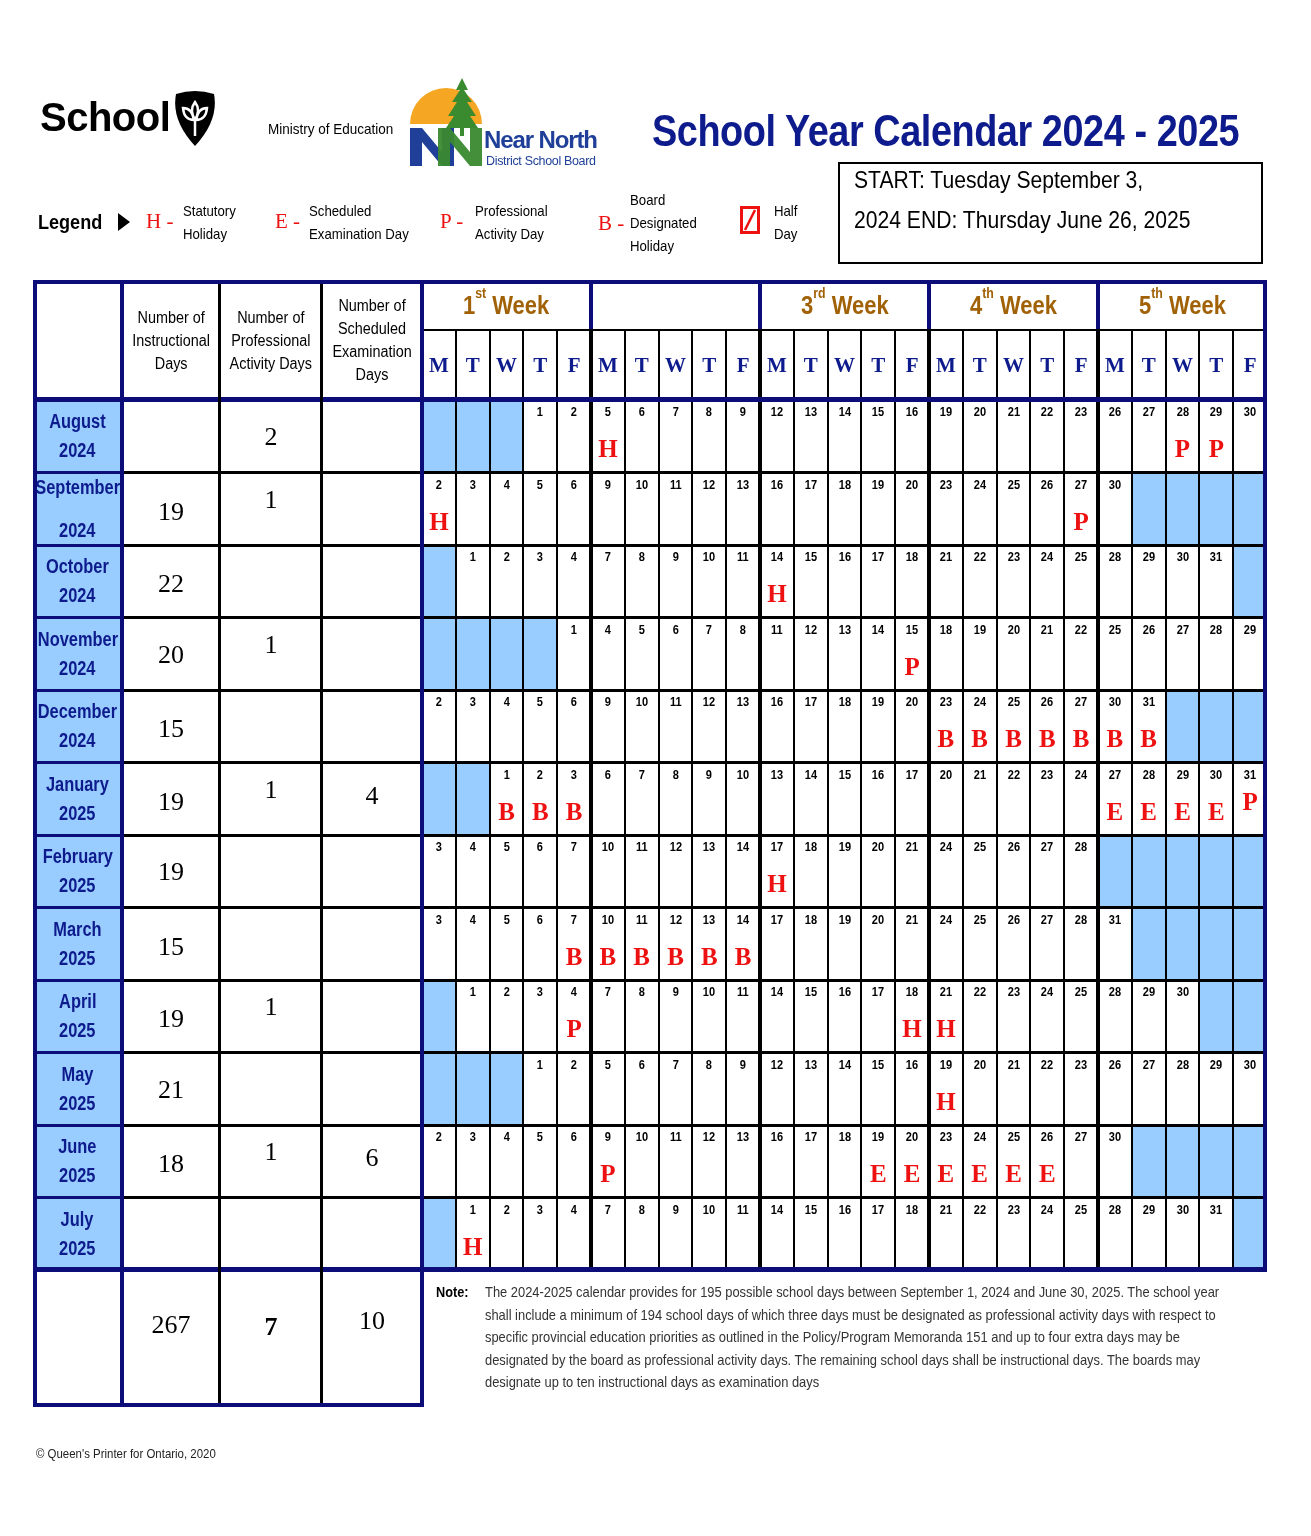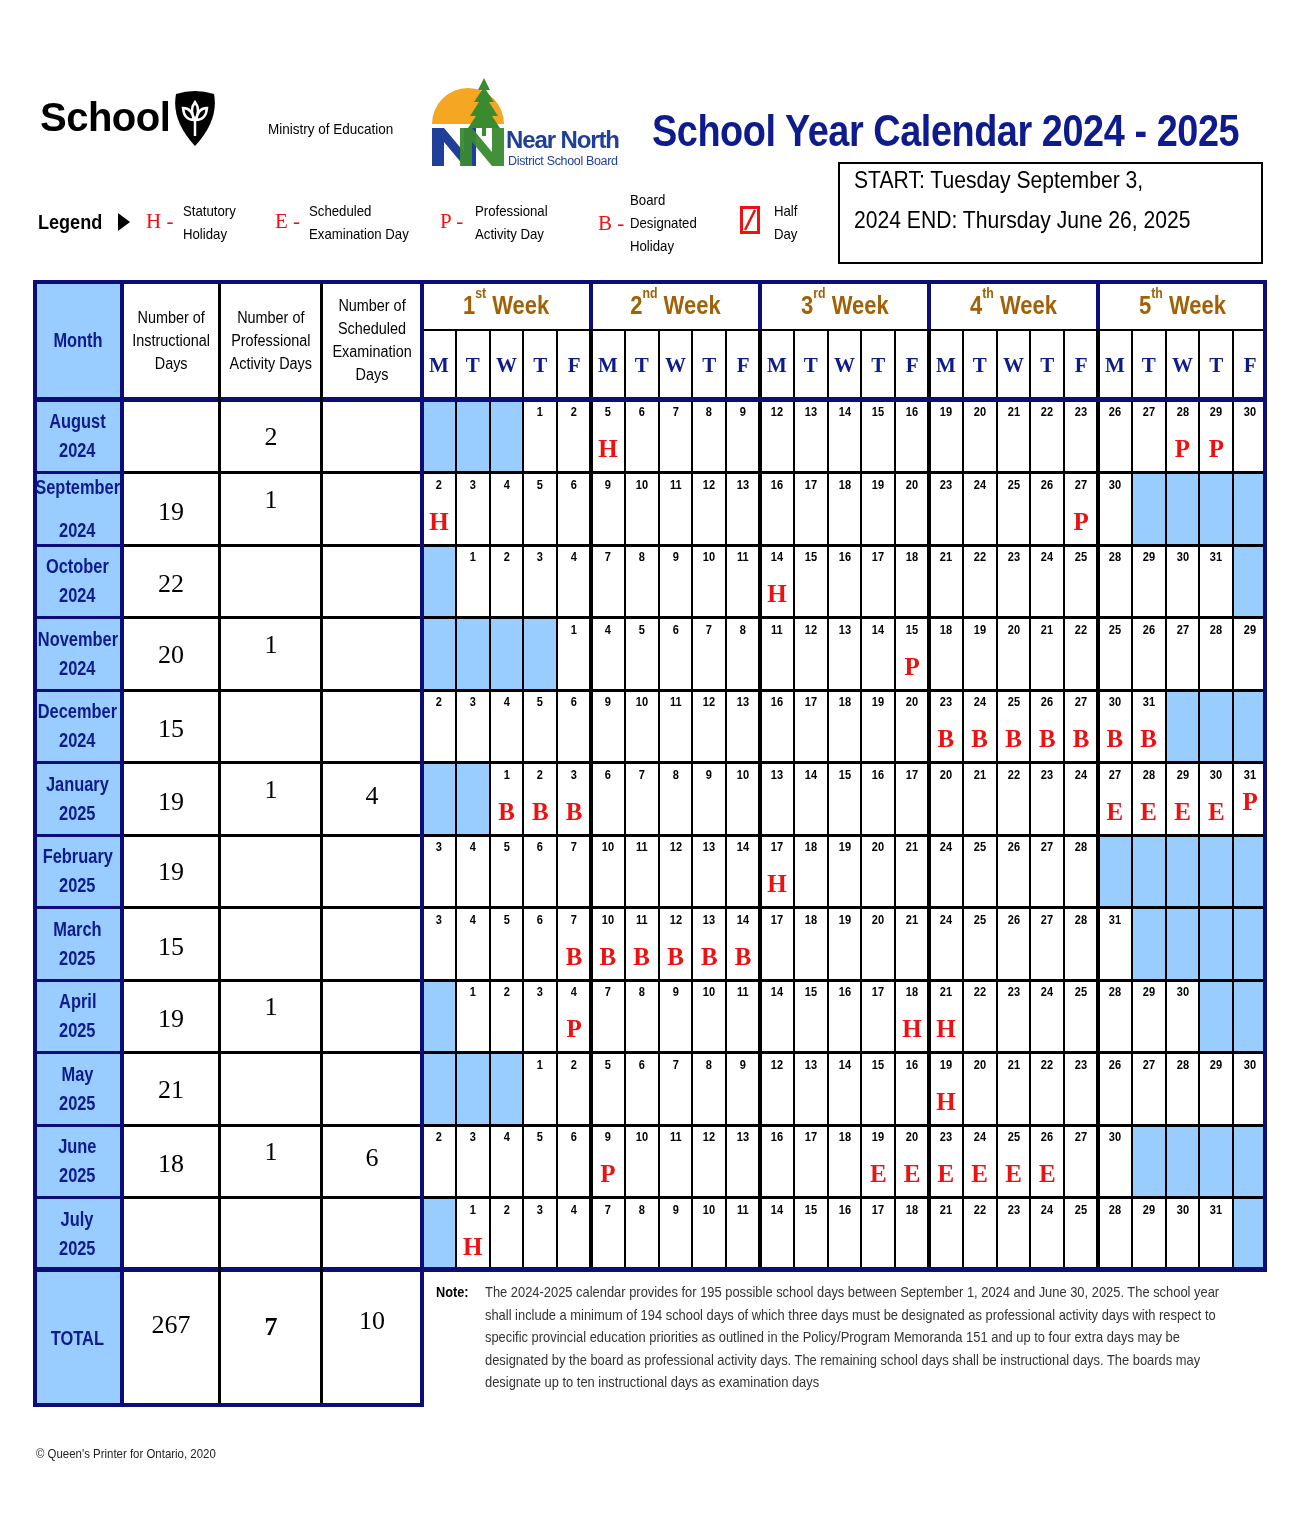--- a/index.html
+++ b/index.html
@@ -1,21 +1,21 @@
 <!DOCTYPE html>
 <html><head>
 <meta charset="utf-8">
 <style>
   html, body { margin:0; padding:0; background:#ffffff; }
   body { width:1311px; height:1536px; position:relative; overflow:hidden; font-family:"Liberation Sans", sans-serif; color:#000; }
   .abs { position:absolute; }
   .ontario-word { left:40px; top:95px; font-size:40px; font-weight:bold; letter-spacing:-0.5px; font-family:"Liberation Sans", sans-serif; }
   .trillium { left:172px; top:90px; width:46px; height:58px; }
   .ministry { left:268px; top:120px; font-size:15px; transform:scaleX(0.9); transform-origin:left; }
-  .nn-logo { left:430px; top:76px; width:192px; height:92px; }
+  .nn-logo { left:408px; top:76px; width:192px; height:92px; }
   .title { left:652px; top:106px; font-size:44px; font-weight:bold; color:#0d1b8c; letter-spacing:-0.5px; transform:scaleX(0.86); transform-origin:left; white-space:nowrap; }
   .startbox { left:838px; top:162px; width:425px; height:102px; border:2px solid #000; box-sizing:border-box; }
   .startbox .l1 { position:absolute; left:14px; top:2px; font-size:24px; transform:scaleX(0.88); transform-origin:left; white-space:nowrap; }
   .startbox .l2 { position:absolute; left:14px; top:42px; font-size:24px; transform:scaleX(0.88); transform-origin:left; white-space:nowrap; }
 
   .legend-label { left:38px; top:210px; font-size:21px; font-weight:bold; transform:scaleX(0.86); transform-origin:left; }
   .legend-arrow { left:118px; top:213px; width:0; height:0; border-top:9px solid transparent; border-bottom:9px solid transparent; border-left:12px solid #000; }
   .lg-code { font-family:"Liberation Serif", serif; color:#ee1111; font-size:21px; }
   .lg-text { font-size:15px; line-height:23px; transform:scaleX(0.88); transform-origin:left; white-space:nowrap; }
   .halfday-box { left:740px; top:206px; width:20px; height:28px; border:3px solid #ee1111; box-sizing:border-box; }
@@ -108,23 +108,20 @@
   <svg width="14" height="22" viewBox="0 0 14 22">
       <line x1="2" y1="21" x2="12" y2="1" stroke="#ee1111" stroke-width="2.5"></line>
     </svg>
 </div>
 <div class="abs lg-text" style="left:774px;top:199px;">
   <div>Half</div>
     <div>Day</div>
 </div>
 
 <div class="abs tbl" id="tbl">
-    <div class="cell month-cell" style="left:0px;top:0px;width:89px;height:120px;">
-      <span>Month</span>
-    </div>
     <div class="cell hdr-text" style="left:89px;top:0px;width:98px;height:120px;">
       <span>
         <div>Number of</div>
         <div>Instructional</div>
         <div>Days</div>
       </span>
     </div>
     <div class="cell hdr-text" style="left:187px;top:0px;width:102px;height:120px;">
       <span>
         <div>Number of</div>
@@ -139,21 +136,20 @@
         <div>Examination</div>
         <div>Days</div>
       </span>
     </div>
     <div class="cell week-title" style="left:389px;top:0px;width:169px;height:50px;"><span class="inner"><span>1</span><sup>st</sup> <span>Week</span></span></div>
     <div class="cell dayletter" style="left:389px;top:50px;width:33.8px;height:70px;"><span>M</span></div>
     <div class="cell dayletter" style="left:422.8px;top:50px;width:33.8px;height:70px;"><span>T</span></div>
     <div class="cell dayletter" style="left:456.6px;top:50px;width:33.8px;height:70px;"><span>W</span></div>
     <div class="cell dayletter" style="left:490.4px;top:50px;width:33.8px;height:70px;"><span>T</span></div>
     <div class="cell dayletter" style="left:524.2px;top:50px;width:33.8px;height:70px;"><span>F</span></div>
-    <div class="cell week-title" style="left:558px;top:0px;width:169px;height:50px;"><span class="inner"><span>2</span><sup>nd</sup> <span>Week</span></span></div>
     <div class="cell dayletter" style="left:558px;top:50px;width:33.8px;height:70px;"><span>M</span></div>
     <div class="cell dayletter" style="left:591.8px;top:50px;width:33.8px;height:70px;"><span>T</span></div>
     <div class="cell dayletter" style="left:625.6px;top:50px;width:33.8px;height:70px;"><span>W</span></div>
     <div class="cell dayletter" style="left:659.4px;top:50px;width:33.8px;height:70px;"><span>T</span></div>
     <div class="cell dayletter" style="left:693.2px;top:50px;width:33.8px;height:70px;"><span>F</span></div>
     <div class="cell week-title" style="left:727px;top:0px;width:169px;height:50px;"><span class="inner"><span>3</span><sup>rd</sup> <span>Week</span></span></div>
     <div class="cell dayletter" style="left:727px;top:50px;width:33.8px;height:70px;"><span>M</span></div>
     <div class="cell dayletter" style="left:760.8px;top:50px;width:33.8px;height:70px;"><span>T</span></div>
     <div class="cell dayletter" style="left:794.6px;top:50px;width:33.8px;height:70px;"><span>W</span></div>
     <div class="cell dayletter" style="left:828.4px;top:50px;width:33.8px;height:70px;"><span>T</span></div>
@@ -1402,23 +1398,20 @@
     </div>
     <div class="cell day" style="left:1132.6px;top:917.5px;width:33.8px;height:72.5px;">
       <div class="dn">30</div>
       <div class="code"></div>
     </div>
     <div class="cell day" style="left:1166.4px;top:917.5px;width:33.8px;height:72.5px;">
       <div class="dn">31</div>
       <div class="code"></div>
     </div>
     <div class="cell day blank" style="left:1200.1999999999998px;top:917.5px;width:33.8px;height:72.5px;"></div>
-    <div class="cell month-cell" style="left:0px;top:990px;width:89px;height:137px;">
-      <span>TOTAL</span>
-    </div>
     <div class="cell num-cell" style="left:89px;top:990px;width:98px;height:137px;">
       <div style="padding-top:40px">267</div>
     </div>
     <div class="cell num-cell" style="left:187px;top:990px;width:102px;height:137px;">
       <div style="padding-top:42px;font-weight:bold">7</div>
     </div>
     <div class="cell num-cell" style="left:289px;top:990px;width:100px;height:137px;">
       <div style="padding-top:36px">10</div>
     </div>
     <div class="vline" style="left:421.8px;top:50px;width:2px;height:940px;"></div>

